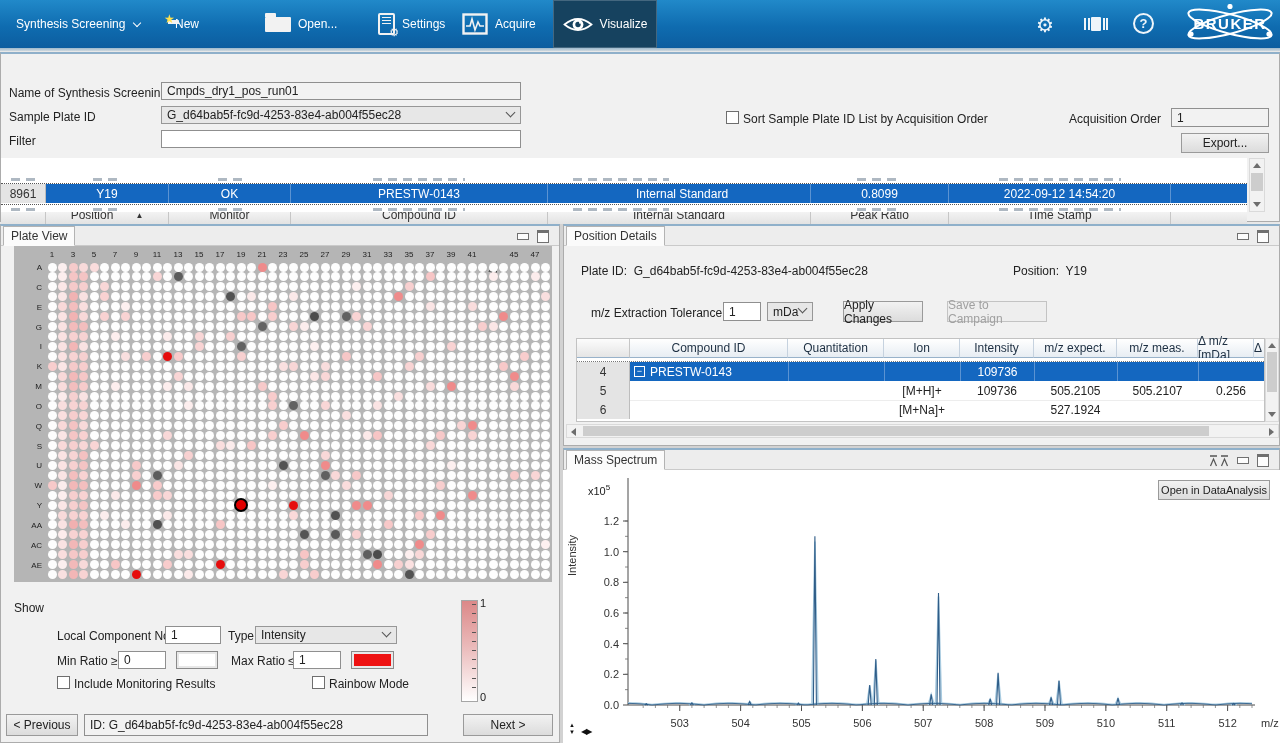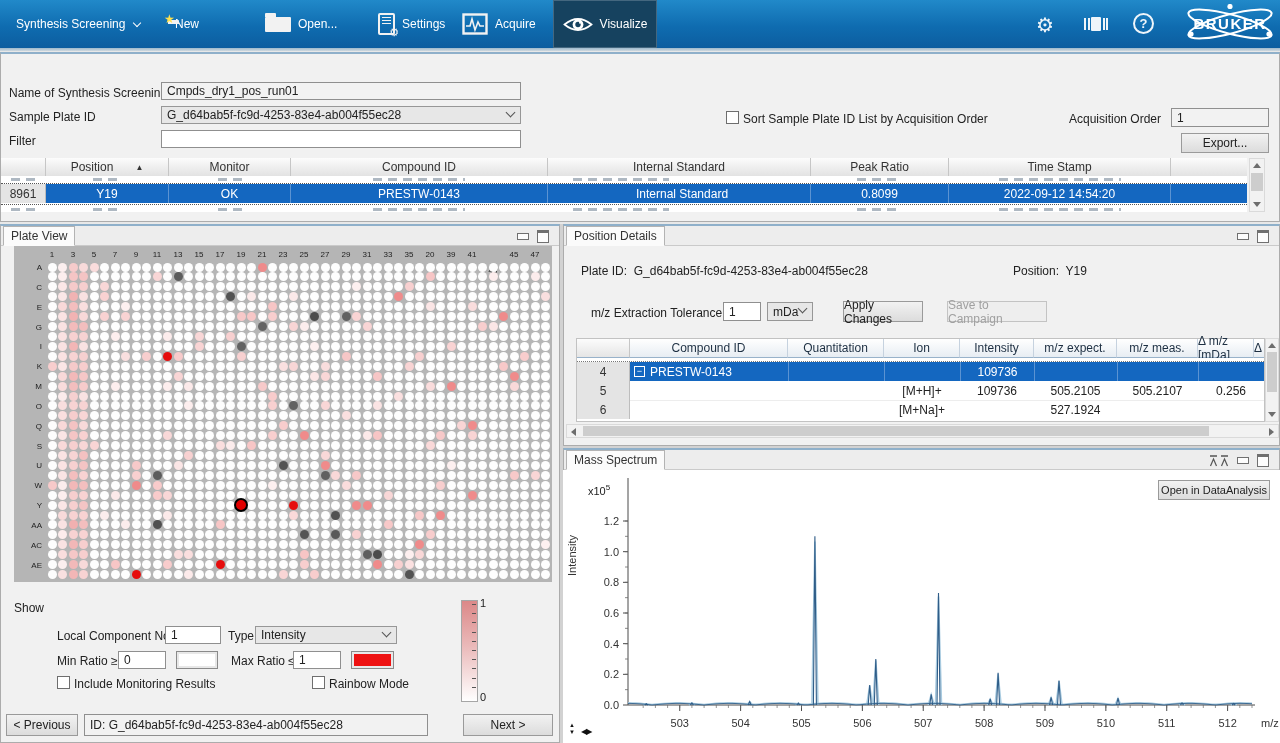--- a/index.html
+++ b/index.html
@@ -30,21 +30,21 @@
   .field.ro{background:#f2f2f2;}
   .dd{position:absolute;background:#e7e7e7;border:1px solid #979797;box-sizing:border-box;display:flex;align-items:center;padding:0 5px;font-size:12px;color:#222;}
   .dd .chev{position:absolute;right:6px;top:5px;}
   .btn{position:absolute;background:linear-gradient(#f2f2f2,#dcdcdc);border:1px solid #9a9a9a;box-sizing:border-box;
        display:flex;align-items:center;justify-content:center;font-size:12px;color:#222;}
   .btn.disabled{background:#eeeeee;border-color:#c3c3c3;color:#a0a0a0;}
   .cb{position:absolute;width:13px;height:13px;background:#fff;border:1px solid #6e6e6e;box-sizing:border-box;}
   .lbl{position:absolute;font-size:12px;color:#222;white-space:nowrap;}
   
   .hdrcell{position:absolute;height:18px;background:linear-gradient(#fcfcfc,#e2e2e2);border-right:1px solid #c6c6c6;box-sizing:border-box;
-           display:flex;align-items:center;justify-content:center;font-size:12px;color:#333;}
+           display:flex;align-items:center;justify-content:center;font-size:12px;color:#333;margin-top:48px;}
   .cell{position:absolute;display:flex;align-items:center;justify-content:center;font-size:12px;box-sizing:border-box;}
   .selbg{background:#1467c0;color:#fff;}
   .rownum{background:#e4e4e4;color:#333;border-right:1px solid #bdbdbd;}
   .smear{position:absolute;height:3px;background:repeating-linear-gradient(90deg,#aeb8c2 0 9px,transparent 9px 15px);}
   .dhdr{position:absolute;height:19px;background:linear-gradient(#ffffff,#e7edf3);border-right:1px solid #c6d2df;border-bottom:1px solid #98b2ca;
         box-sizing:border-box;display:flex;align-items:center;justify-content:center;font-size:12px;color:#1d2f42;}
   
   .sbtrack{position:absolute;background:#f2f2f2;border:1px solid #dadada;box-sizing:border-box;}
   .sbthumb{position:absolute;background:#cdcdcd;}
   .tri{width:0;height:0;position:absolute;}
@@ -255,21 +255,21 @@
       <div class="plabel" style="left:199px;top:4px;width:14px;">17</div>
       <div class="plabel" style="left:220px;top:4px;width:14px;">19</div>
       <div class="plabel" style="left:241px;top:4px;width:14px;">21</div>
       <div class="plabel" style="left:262px;top:4px;width:14px;">23</div>
       <div class="plabel" style="left:283px;top:4px;width:14px;">25</div>
       <div class="plabel" style="left:304px;top:4px;width:14px;">27</div>
       <div class="plabel" style="left:325px;top:4px;width:14px;">29</div>
       <div class="plabel" style="left:346px;top:4px;width:14px;">31</div>
       <div class="plabel" style="left:367px;top:4px;width:14px;">33</div>
       <div class="plabel" style="left:388px;top:4px;width:14px;">35</div>
-      <div class="plabel" style="left:409px;top:4px;width:14px;">20</div>
+      <div class="plabel" style="left:409px;top:4px;width:14px;">37</div>
       <div class="plabel" style="left:430px;top:4px;width:14px;">39</div>
       <div class="plabel" style="left:451px;top:4px;width:14px;">41</div>
       <div class="plabel" style="left:472px;top:20px;width:14px;font-style:italic;">43</div>
       <div class="plabel" style="left:493px;top:4px;width:14px;">45</div>
       <div class="plabel" style="left:514px;top:4px;width:14px;">47</div>
       <div class="plabel" style="left:12px;top:17px;width:16px;text-align:right;">A</div>
       <div class="plabel" style="left:12px;top:36.84px;width:16px;text-align:right;">C</div>
       <div class="plabel" style="left:12px;top:56.68px;width:16px;text-align:right;">E</div>
       <div class="plabel" style="left:12px;top:76.52px;width:16px;text-align:right;">G</div>
       <div class="plabel" style="left:12px;top:96.36px;width:16px;text-align:right;">I</div>

